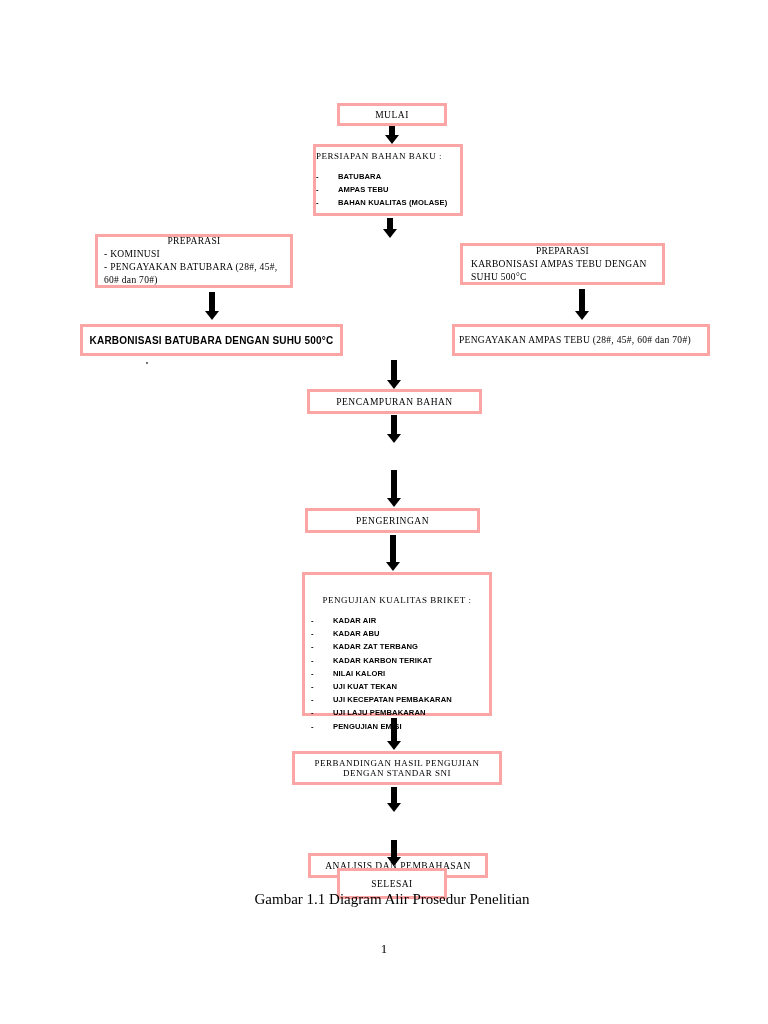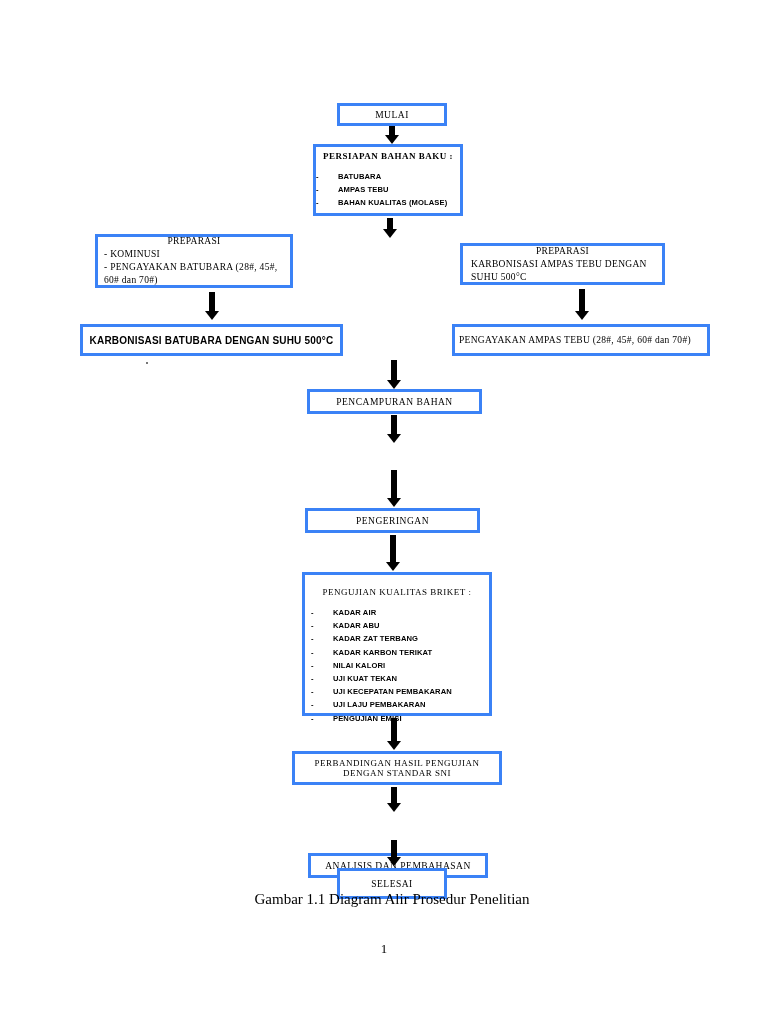--- a/index.html
+++ b/index.html
@@ -18,21 +18,21 @@
   .page {
     position: absolute;
     left: 0; top: 0;
     width: 768px;
     height: 1024px;
   }
   
   .node {
     position: absolute;
     box-sizing: border-box;
-    border: 3px solid #3b82f6;
+    border: 3px solid #fca5a5;
     background: #fff;
     display: flex;
     flex-direction: column;
     justify-content: center;
   }
   .node.center { align-items: center; text-align: center; }
   .node-title {
     font-family: "Liberation Serif", serif;
     font-size: 9.5px;
     letter-spacing: 0.5px;
@@ -122,21 +122,21 @@
   <div class="node center" style="left:337px; top:103px; width:110px; height:23px;">
     <div class="node-title">MULAI</div>
   </div>
 
   <div class="arrow" style="left:385px; top:126px; height:18px;">
     <div class="shaft"></div>
     <div class="head"></div>
   </div>
 
   <div class="node" style="left:313px; top:144px; width:150px; height:72px; padding:7px 0 7px 0;">
-    <div class="node-title sm" style="text-align:center; width:100%;font-weight:bold;">PERSIAPAN BAHAN BAKU :</div>
+    <div class="node-title sm" style="width:100%;">PERSIAPAN BAHAN BAKU :</div>
     <ul class="bullets" style="margin-top:9px;">
       <li>
         <span class="dash">-</span>
         <span>BATUBARA</span>
       </li>
       <li>
         <span class="dash">-</span>
         <span>AMPAS TEBU</span>
       </li>
       <li>
@@ -206,21 +206,21 @@
 
   <div class="node center" style="left:305px; top:508px; width:175px; height:25px;">
     <div class="node-title">PENGERINGAN</div>
   </div>
 
   <div class="arrow" style="left:386px; top:535px; height:36px;">
     <div class="shaft"></div>
     <div class="head"></div>
   </div>
 
-  <div class="node" style="left:302px; top:572px; width:190px; height:144px; padding:12px 0 8px 0; justify-content:flex-start;">
+  <div class="node" style="left:302px; top:572px; width:190px; height:144px; padding:20px 0 8px 0; justify-content:flex-start;">
     <div class="node-title sm" style="text-align:center; width:100%;">PENGUJIAN KUALITAS BRIKET :</div>
     <ul class="bullets" style="margin-top:9px; padding-left:6px;">
       <li>
         <span class="dash">-</span>
         <span>KADAR AIR</span>
       </li>
       <li>
         <span class="dash">-</span>
         <span>KADAR ABU</span>
       </li>

